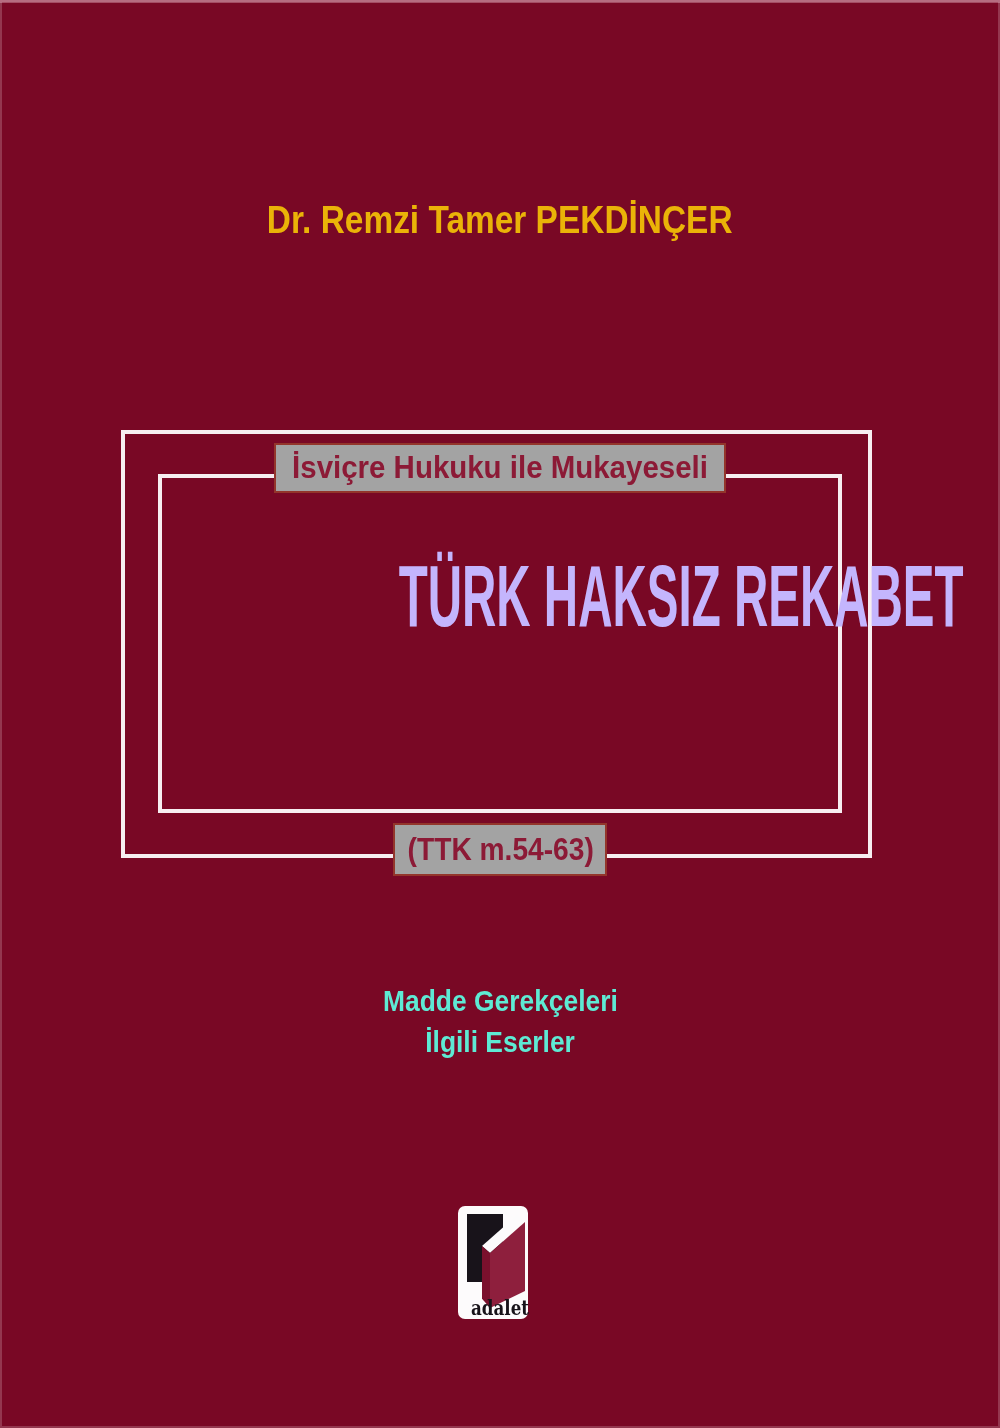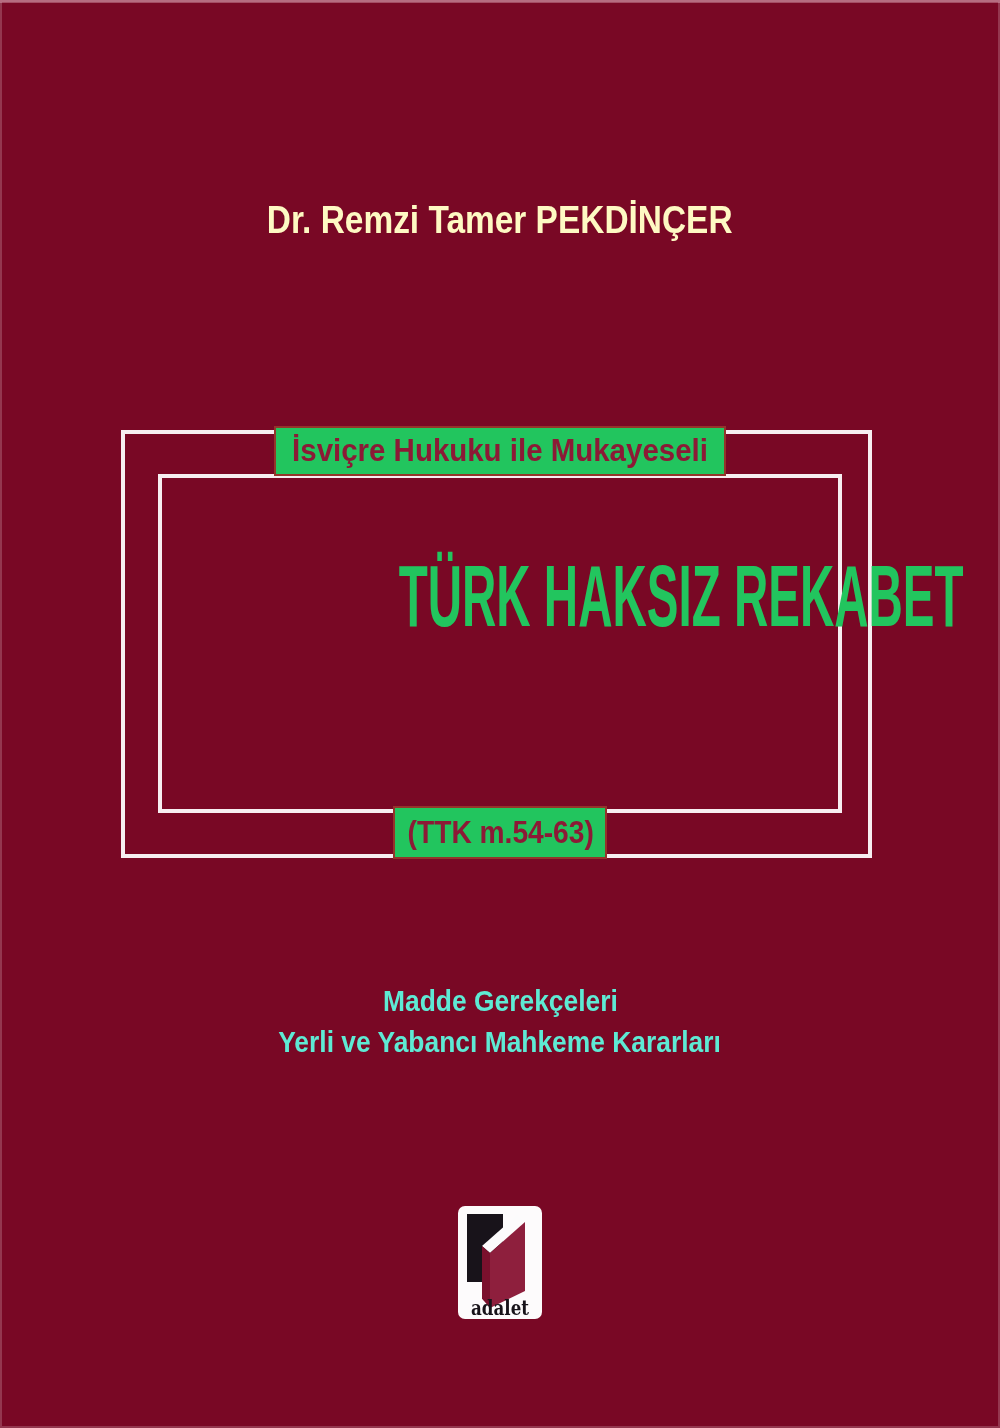--- a/index.html
+++ b/index.html
@@ -12,63 +12,63 @@
   }
   .cover{position:absolute;inset:0;background:#790825;}
   
   .cover::before{
     content:"";position:absolute;inset:0;pointer-events:none;
     box-shadow: inset 0 0 0 2px rgba(246,225,233,0.22), inset 0 3px 0 rgba(250,205,218,0.35);
   }
 
   .authors{
     position:absolute;top:198px;left:0;width:100%;
-    text-align:center;color:#fef9c3;
+    text-align:center;color:#eab308;
     font-size:38px;font-weight:600;line-height:45px;
   }
   .features{
     position:absolute;top:980px;left:0;width:100%;
     text-align:center;color:#5eead4;
     font-size:30px;font-weight:600;line-height:41px;
   }
   .scale88{display:inline-block;transform:scaleX(0.88);transform-origin:50% 50%;white-space:nowrap;}
 
   .frame-outer{
     position:absolute;left:121px;top:430px;width:751px;height:428px;
     border:4px solid #f7eef1;box-sizing:border-box;
   }
   .frame-inner{
     position:absolute;left:158px;top:474px;width:684px;height:339px;
     border:4px solid #f7eef1;box-sizing:border-box;
   }
 
   .label-box{
     position:absolute;left:50%;transform:translateX(-50%);
-    background:#22c55e;border:2px solid #93352b;box-sizing:border-box;
-    text-align:center;color:#8c1a36;z-index:3;
+    background:#a3a3a3;border:2px solid #93352b;box-sizing:border-box;
+    text-align:center;color:#8c1a36;z-index:3;margin-top:17px;
   }
   .series-label{top:426px;width:452px;padding:5px 0;font-size:31px;font-weight:600;}
   .series-label .fit{display:block;transform:scaleX(0.95);transform-origin:50% 50%;white-space:nowrap;}
   .ttk-label{top:806px;width:214px;padding:6px 0;font-size:32px;font-weight:600;text-align:center;}
   .ttk-label .fit{display:block;transform:scaleX(0.88);transform-origin:50% 50%;white-space:nowrap;}
 
   .title{
     position:absolute;left:158px;top:531px;width:684px;
-    text-align:center;color:#22c55e;z-index:2;
+    text-align:center;color:#c4b5fd;z-index:2;
   }
   .title-line{
     font-size:88px;font-weight:700;line-height:130px;
     letter-spacing:0px;
   }
   .title-line .cond{
     display:inline-block;transform:scaleX(0.54);transform-origin:50% 50%;white-space:nowrap;
   }
 
   .logo{
-    position:absolute;left:458px;top:1206px;width:84px;height:113px;
+    position:absolute;left:458px;top:1206px;width:70px;height:113px;
     background:#fdfbfc;border-radius:7px;z-index:2;
   }
   .logo svg{display:block;width:84px;height:113px;}
 </style>
 </head>
 <body>
 
 <div class="cover">
 
   <div class="authors">
@@ -85,21 +85,21 @@
   <div class="title">
     <div class="title-line"><span class="cond">TÜRK HAKSIZ REKABET</span></div>
   </div>
 
   <div class="label-box ttk-label">
     <span class="fit">(TTK m.54-63)</span>
   </div>
 
   <div class="features">
     <div><span class="scale88">Madde Gerekçeleri</span></div>
-    <div><span class="scale88">Yerli ve Yabancı Mahkeme Kararları</span></div>
+    <div><span class="scale88">İlgili Eserler</span></div>
   </div>
 
   <div class="logo">
     <svg viewBox="0 0 84 113">
       <rect x="9" y="8" width="36" height="68" fill="#18131a"></rect>
       <polygon points="24,40 59,9 67,16 32,47" fill="#fcfbfc"></polygon>
       <polygon points="24,40 32,47 32,102 24,93" fill="#7b102d"></polygon>
       <polygon points="32,47 67,16 67,85 32,102" fill="#8e1f3d"></polygon>
       <polygon points="24,93 32,102 32,105 24,96" fill="#fcfbfc"></polygon>
       <text x="42" y="109" text-anchor="middle" textLength="58" lengthAdjust="spacingAndGlyphs" font-family="DejaVu Serif, serif" font-weight="bold" font-size="20" fill="#18131a">adalet</text>

